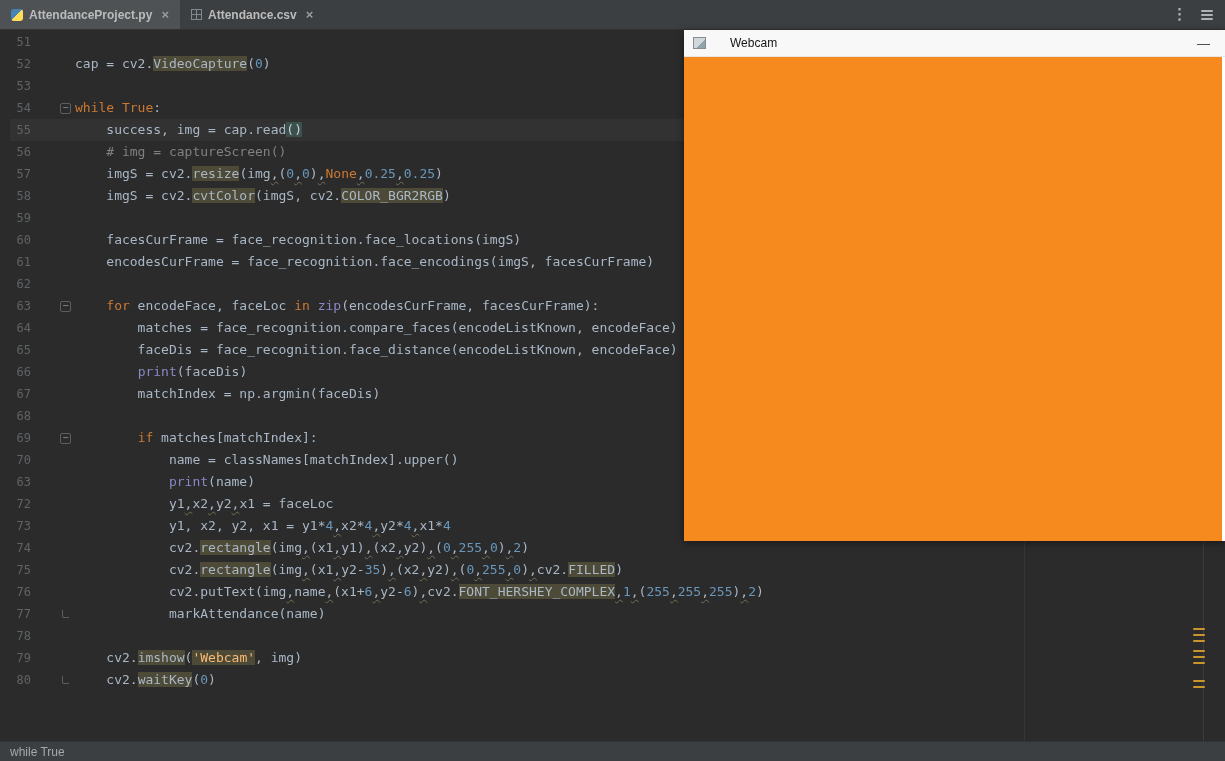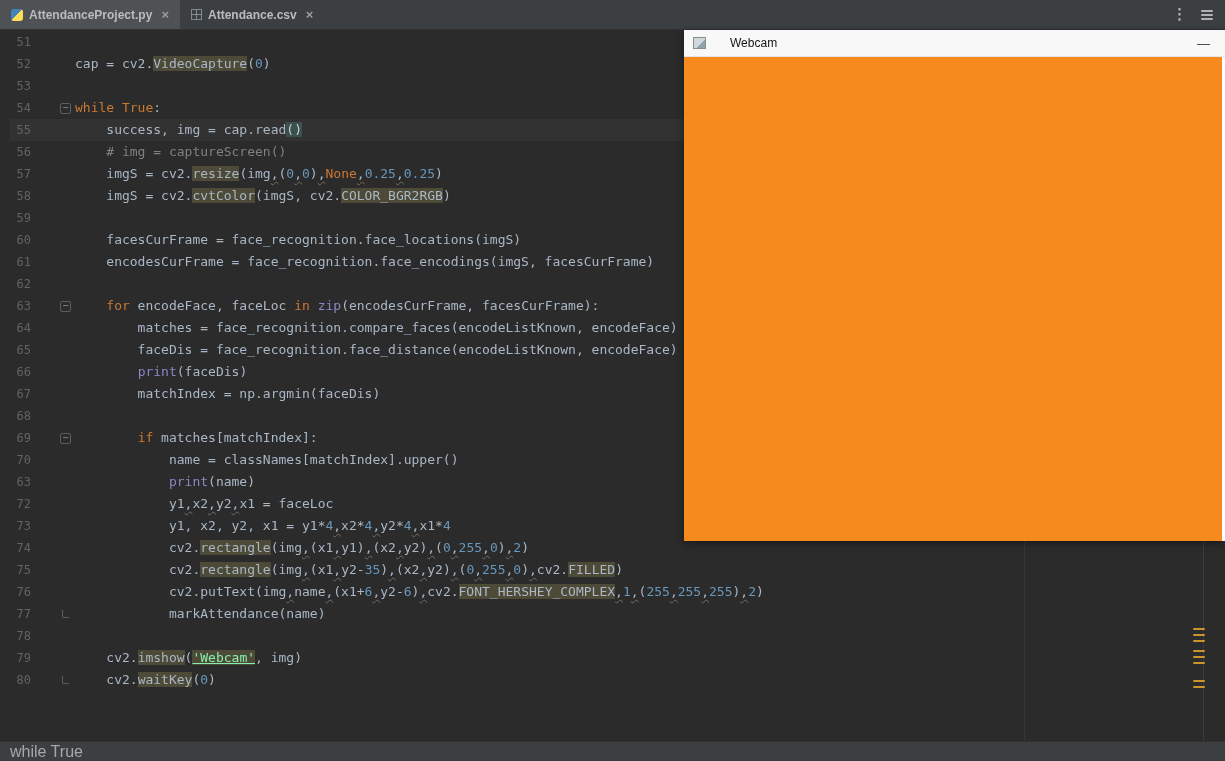--- a/index.html
+++ b/index.html
@@ -39,30 +39,30 @@
                        border:1px solid #5b5e60; border-radius:2px; }
   .fold.end::after { content:""; position:absolute; right:6px; top:7px; width:6px; height:7px;
                      border-left:1px solid #5b5e60; border-bottom:1px solid #5b5e60; border-bottom-left-radius:2px; }
   .code-text { white-space:pre; }
   .tk-d   { color:#a9b7c6; }
   .tk-kw  { color:#cc7832; }
   .tk-num { color:#6897bb; }
   .tk-com { color:#808080; }
   .tk-fn  { color:#8888c6; }
   .tk-hl  { color:#a9b7c6; background:#4d4a37; }
-  .tk-strhl { color:#86efac; background:#4d4a37;text-decoration:underline; }
+  .tk-strhl { color:#fdba74; background:#4d4a37; }
   .tk-mt  { background:#3b514d; color:#c8cdd4; }
   .tk-cm  { color:#a9b7c6; text-decoration:underline wavy #756d56 1px; text-underline-offset:3px; }
 
   .stripe-mark { position:absolute; width:12px; height:2px; background:#c9952c; border-radius:1px; right:20px; }
 
   
   .statusbar { position:absolute; left:0; right:0; bottom:0; height:20px; background:#3c3f41;
                border-top:1px solid #323232; display:flex; align-items:center; padding-left:10px;
-               font-family:"Liberation Sans", sans-serif; font-size:16px; color:#a7a7a7; z-index:5; }
+               font-family:"Liberation Sans", sans-serif; font-size:12px; color:#a7a7a7; z-index:5; }
 
   
   .webcam { position:absolute; left:684px; top:30px; width:541px; height:511px; z-index:10;
             background:#ffffff; box-shadow:0 2px 8px rgba(0,0,0,0.45); }
   .webcam-title { height:27px; background:#f8f8f8; border-bottom:1px solid #e6e6e6; display:flex;
                   align-items:center; padding:0 9px; gap:24px;
                   font-family:"Liberation Sans", sans-serif; font-size:12px; color:#141414; }
   .webcam-icon { width:13px; height:12px; border:1px solid #8c8c8c; display:inline-block;
                  background:linear-gradient(135deg,#cfd8dc 60%,#90a4ae 60%); }
   .webcam-min { margin-left:auto; color:#3a3a3a; font-size:13px; padding:0 6px; cursor:pointer; }

